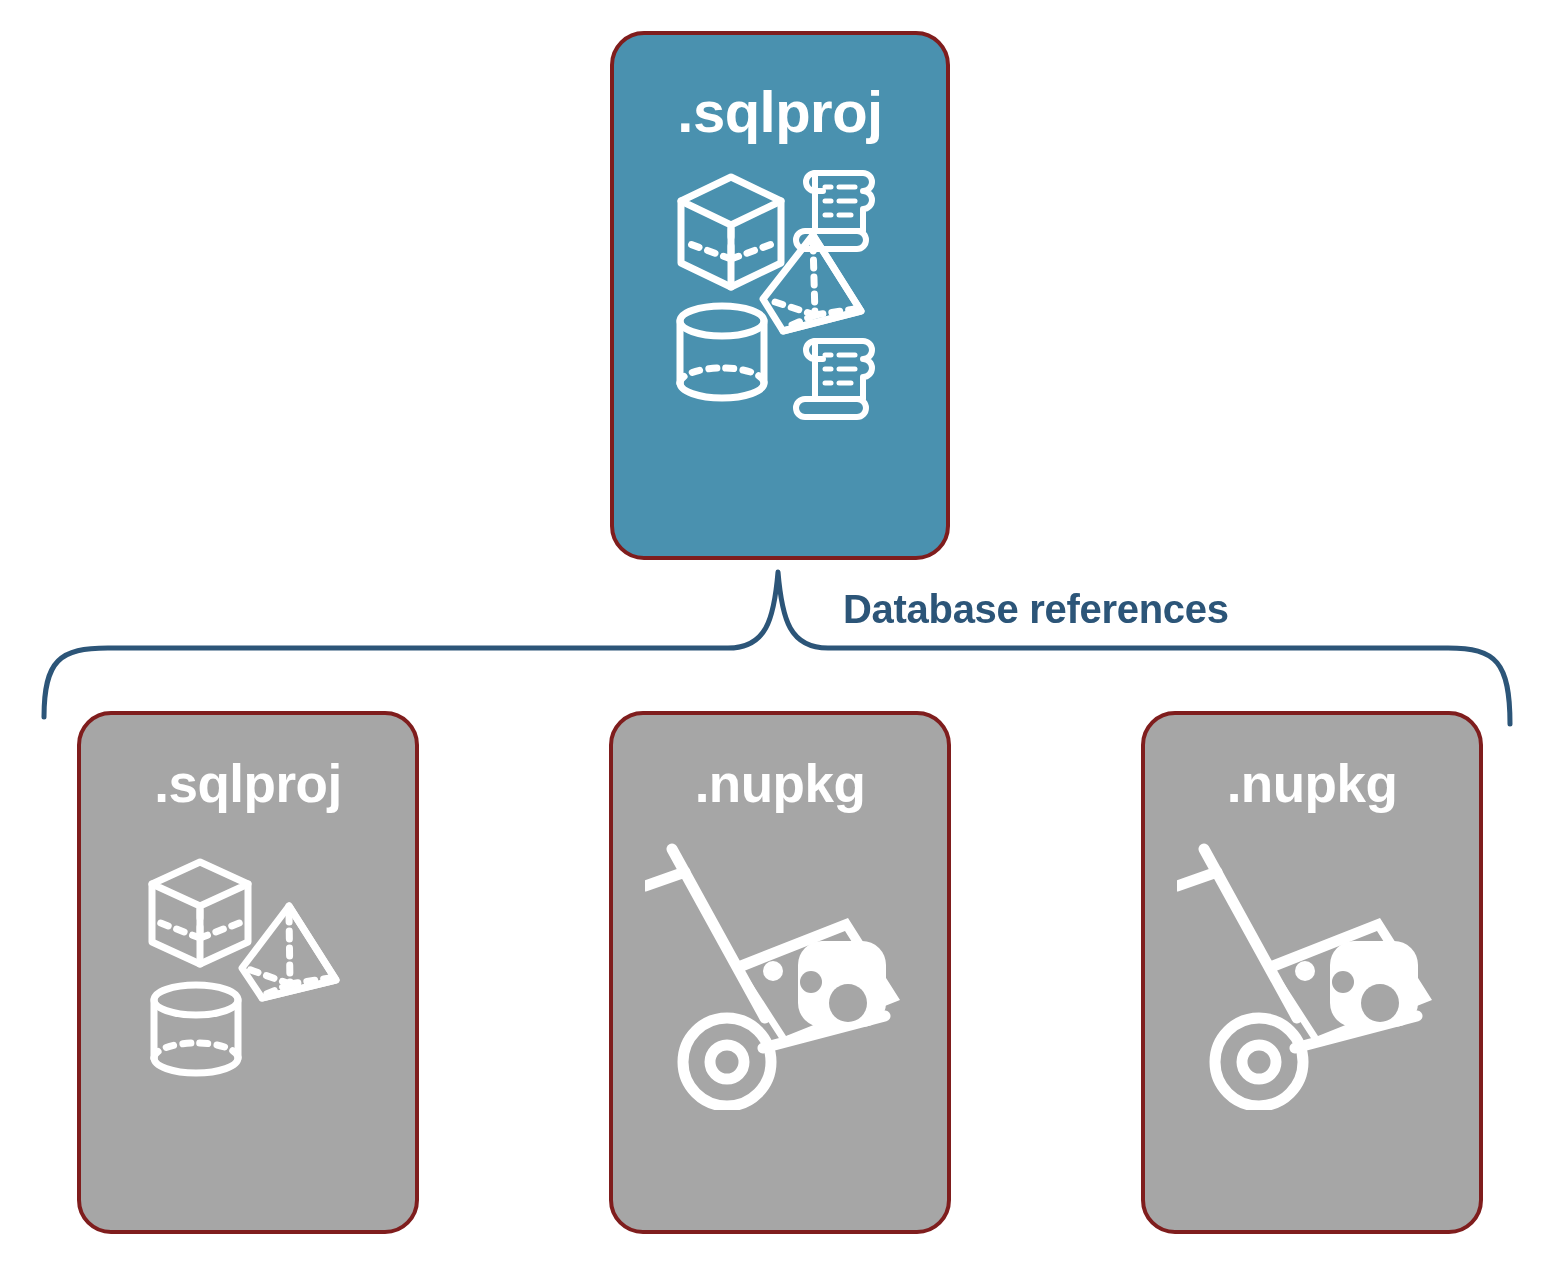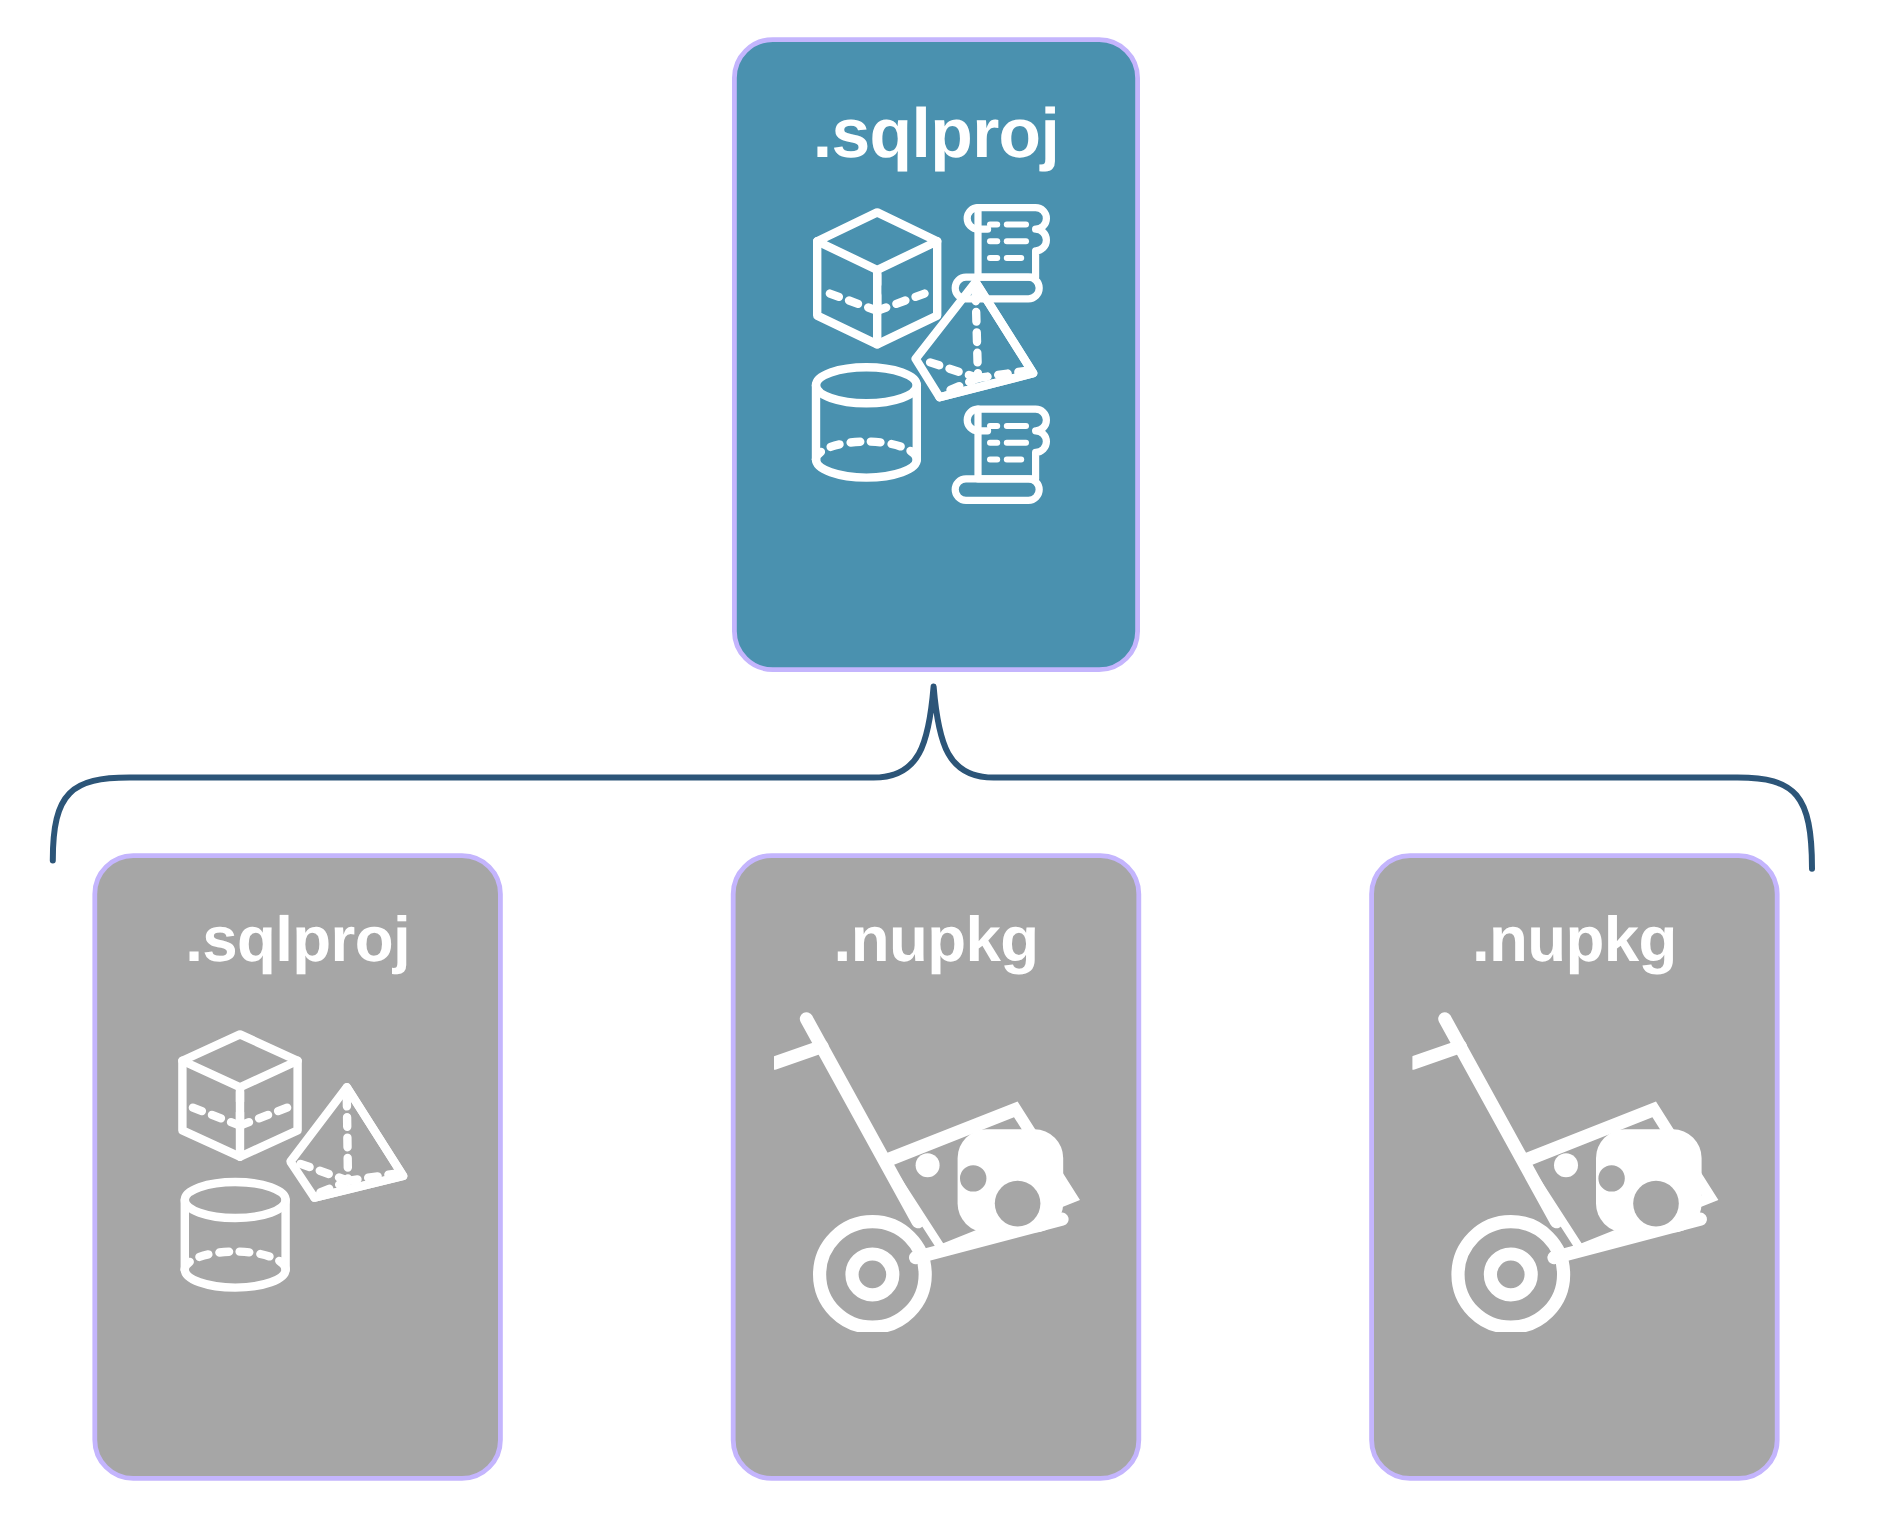--- a/index.html
+++ b/index.html
@@ -13,21 +13,21 @@
   #canvas {
     position: relative;
     width: 1566px;
     height: 1274px;
     background: #ffffff;
     overflow: hidden;
   }
   .node {
     position: absolute;
     box-sizing: border-box;
-    border: 4px solid #c4b5fd;
+    border: 4px solid #7f1d1d;
     border-radius: 34px;
     display: flex;
     flex-direction: column;
     align-items: center;
   }
   .node-primary {
     background: #4a91af;
   }
   .node-secondary {
     background: #a6a6a6;
@@ -246,14 +246,15 @@
   <svg class="bracket-layer" viewBox="0 0 1566 1274" preserveAspectRatio="none" aria-hidden="true">
     <path d="M44 717
              C 44 660, 60 648, 108 648
              L 728 648
              C 766 648, 774 620, 778 572
              C 782 620, 790 648, 828 648
              L 1448 648
              C 1496 648, 1510 662, 1510 724" fill="none" stroke="#2c5578" stroke-width="5" stroke-linecap="round" stroke-linejoin="round"></path>
   </svg>
 
+  <div id="bracket-label">Database references</div>
 
 </div>
 
 </body></html>

